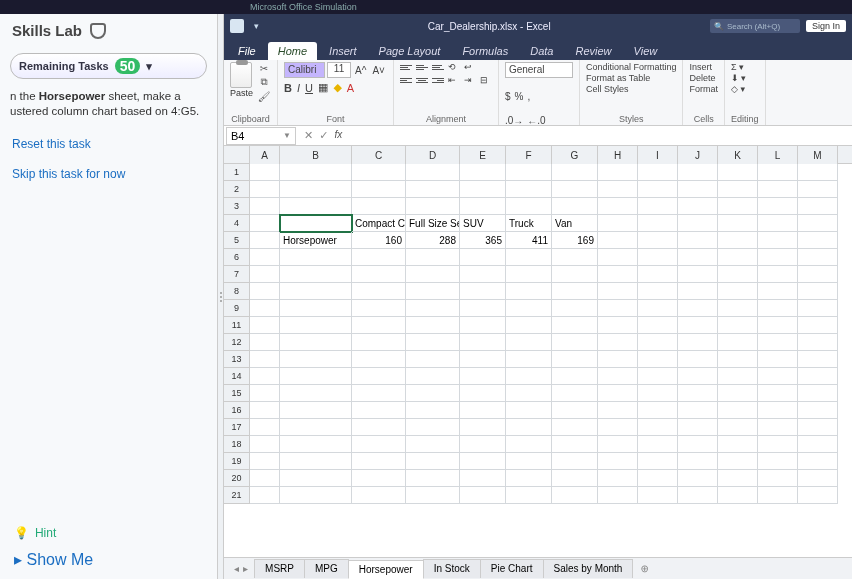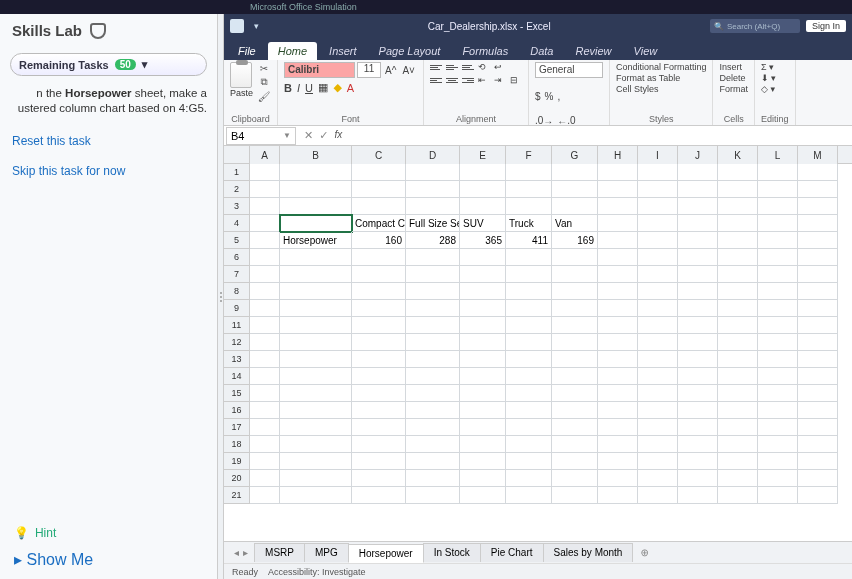--- a/index.html
+++ b/index.html
@@ -3,22 +3,22 @@
 <meta charset="utf-8">
 <style>
 * { margin: 0; padding: 0; box-sizing: border-box; font-family: "Segoe UI", Arial, sans-serif; }
 body { width: 852px; height: 579px; overflow: hidden; background: #1a1a2e; display: flex; flex-direction: column; }
 .top-os-bar { height: 14px; background: #1a1a2e; color: #8aa; font-size: 9px; padding-left: 250px; display: flex; align-items: center; }
 .main-row { flex: 1; display: flex; background: #fff; }
 .side-panel { width: 218px; background: #f7f9fb; border-right: 1px solid #ccc; display: flex; flex-direction: column; font-size: 12px; color: #333; }
 .side-title { display: flex; align-items: center; gap: 8px; padding: 8px 12px; font-size: 15px; font-weight: bold; color: #444; }
 .side-title .hp { width: 16px; height: 16px; border: 2px solid #666; border-radius: 4px 4px 10px 10px; }
 .remaining { margin: 6px 10px 10px; padding: 4px 8px; background: linear-gradient(#fff,#eef); border: 1px solid #bbb; border-radius: 14px; font-size: 11px; font-weight: bold; color: #334; display: flex; align-items: center; gap: 6px; }
-.remaining .badge { background: #3b6; color: #fff; border-radius: 8px; padding: 0 5px; font-size: 10px; }
-.instr { padding: 0 10px 10px; font-size: 11.5px; line-height: 1.3; color: #333; text-align: right; }
+.remaining .badge { background: #3b6; color: #fff; border-radius: 8px; padding: 0 5px; font-size: 14px; }
+.instr { padding: 0 10px 10px; font-size: 11.5px; line-height: 1.3; color: #333; }
 .instr b { font-weight: bold; }
 .task-link { padding: 8px 12px; font-size: 12px; color: #1b6ec2; cursor: pointer; }
 .side-spacer { flex: 1; }
 .hint-row { padding: 10px 14px; color: #2a7; font-size: 12px; display: flex; align-items: center; gap: 6px; }
 .hint-row .bulb { color: #e8b400; }
 .showme { padding: 0 14px 10px; color: #1b6ec2; font-size: 16px; }
 
 .app { flex: 1; display: flex; flex-direction: column; background: #fff; min-width: 0; }
 .app-titlebar { height: 24px; background: #2f3a57; display: flex; align-items: center; justify-content: space-between; padding: 0 6px; }
 .app-titlebar .saveicon { width: 14px; height: 14px; background: #d9e6f2; border-radius: 2px; }
@@ -36,21 +36,21 @@
 .rgroup { border-right: 1px solid #ddd; padding: 2px 6px 0; display: flex; flex-direction: column; justify-content: space-between; }
 .rgroup .label { text-align: center; font-size: 9px; color: #666; padding-bottom: 1px; }
 .clip-body { display: flex; gap: 4px; align-items: flex-start; }
 .paste { display: flex; flex-direction: column; align-items: flex-start; font-size: 9px; color:#333; }
 .paste .board { width: 22px; height: 26px; background: linear-gradient(#fff,#eee); border: 1px solid #bbb; border-radius: 2px; position: relative; }
 .paste .board::before { content:''; position:absolute; top:-3px; left:5px; width:12px; height:5px; background:#999; border-radius:2px;}
 .mini-col { display: flex; flex-direction: column; gap: 2px; }
 .mini { width: 14px; height: 12px; font-size: 10px; display:flex; align-items:center; justify-content:center; color:#555;}
 .font-body { display:flex; flex-direction:column; gap:3px;}
 .font-row1 { display:flex; gap:2px; align-items:center;}
-.font-name { width:71px; height:16px; border:1px solid #bbb; background:#fca5a5; font-size:10px; padding:1px 3px;font-weight:bold;}
+.font-name { width:41px; height:16px; border:1px solid #bbb; background:#c4b5fd; font-size:10px; padding:1px 3px;}
 .font-size { width:24px; height:16px; border:1px solid #bbb; background:#fff; font-size:10px; text-align:center;}
 .aa { font-size:10px; padding:0 2px;}
 .font-row2 { display:flex; gap:5px; align-items:center; font-size:11px;}
 .font-row2 span { cursor:pointer; }
 .b { font-weight:bold;} .i{font-style:italic;} .u{text-decoration:underline;}
 .align-body { display:flex; flex-direction:column; gap:3px; font-size:9px;}
 .align-row{display:flex; gap:4px;}
 .align-row span{width:12px; height:10px; display:flex; flex-direction:column; gap:1px; justify-content:center;}
 .align-row span i{display:block; height:1px; background:#555;}
 .num-body{display:flex; flex-direction:column; gap:13px;}
@@ -637,18 +637,14 @@
       <div id="stabs" style="display:flex;">
           <div class="stab">MSRP</div>
           <div class="stab">MPG</div>
           <div class="stab active">Horsepower</div>
           <div class="stab">In Stock</div>
           <div class="stab">Pie Chart</div>
           <div class="stab">Sales by Month</div>
         </div>
       <div class="addtab">⊕</div>
     </div>
-    <div class="statusbar">
-      <span>Ready</span>
-      <span>Accessibility: Investigate</span>
-    </div>
   </div>
 </div>
 
 </body></html>

